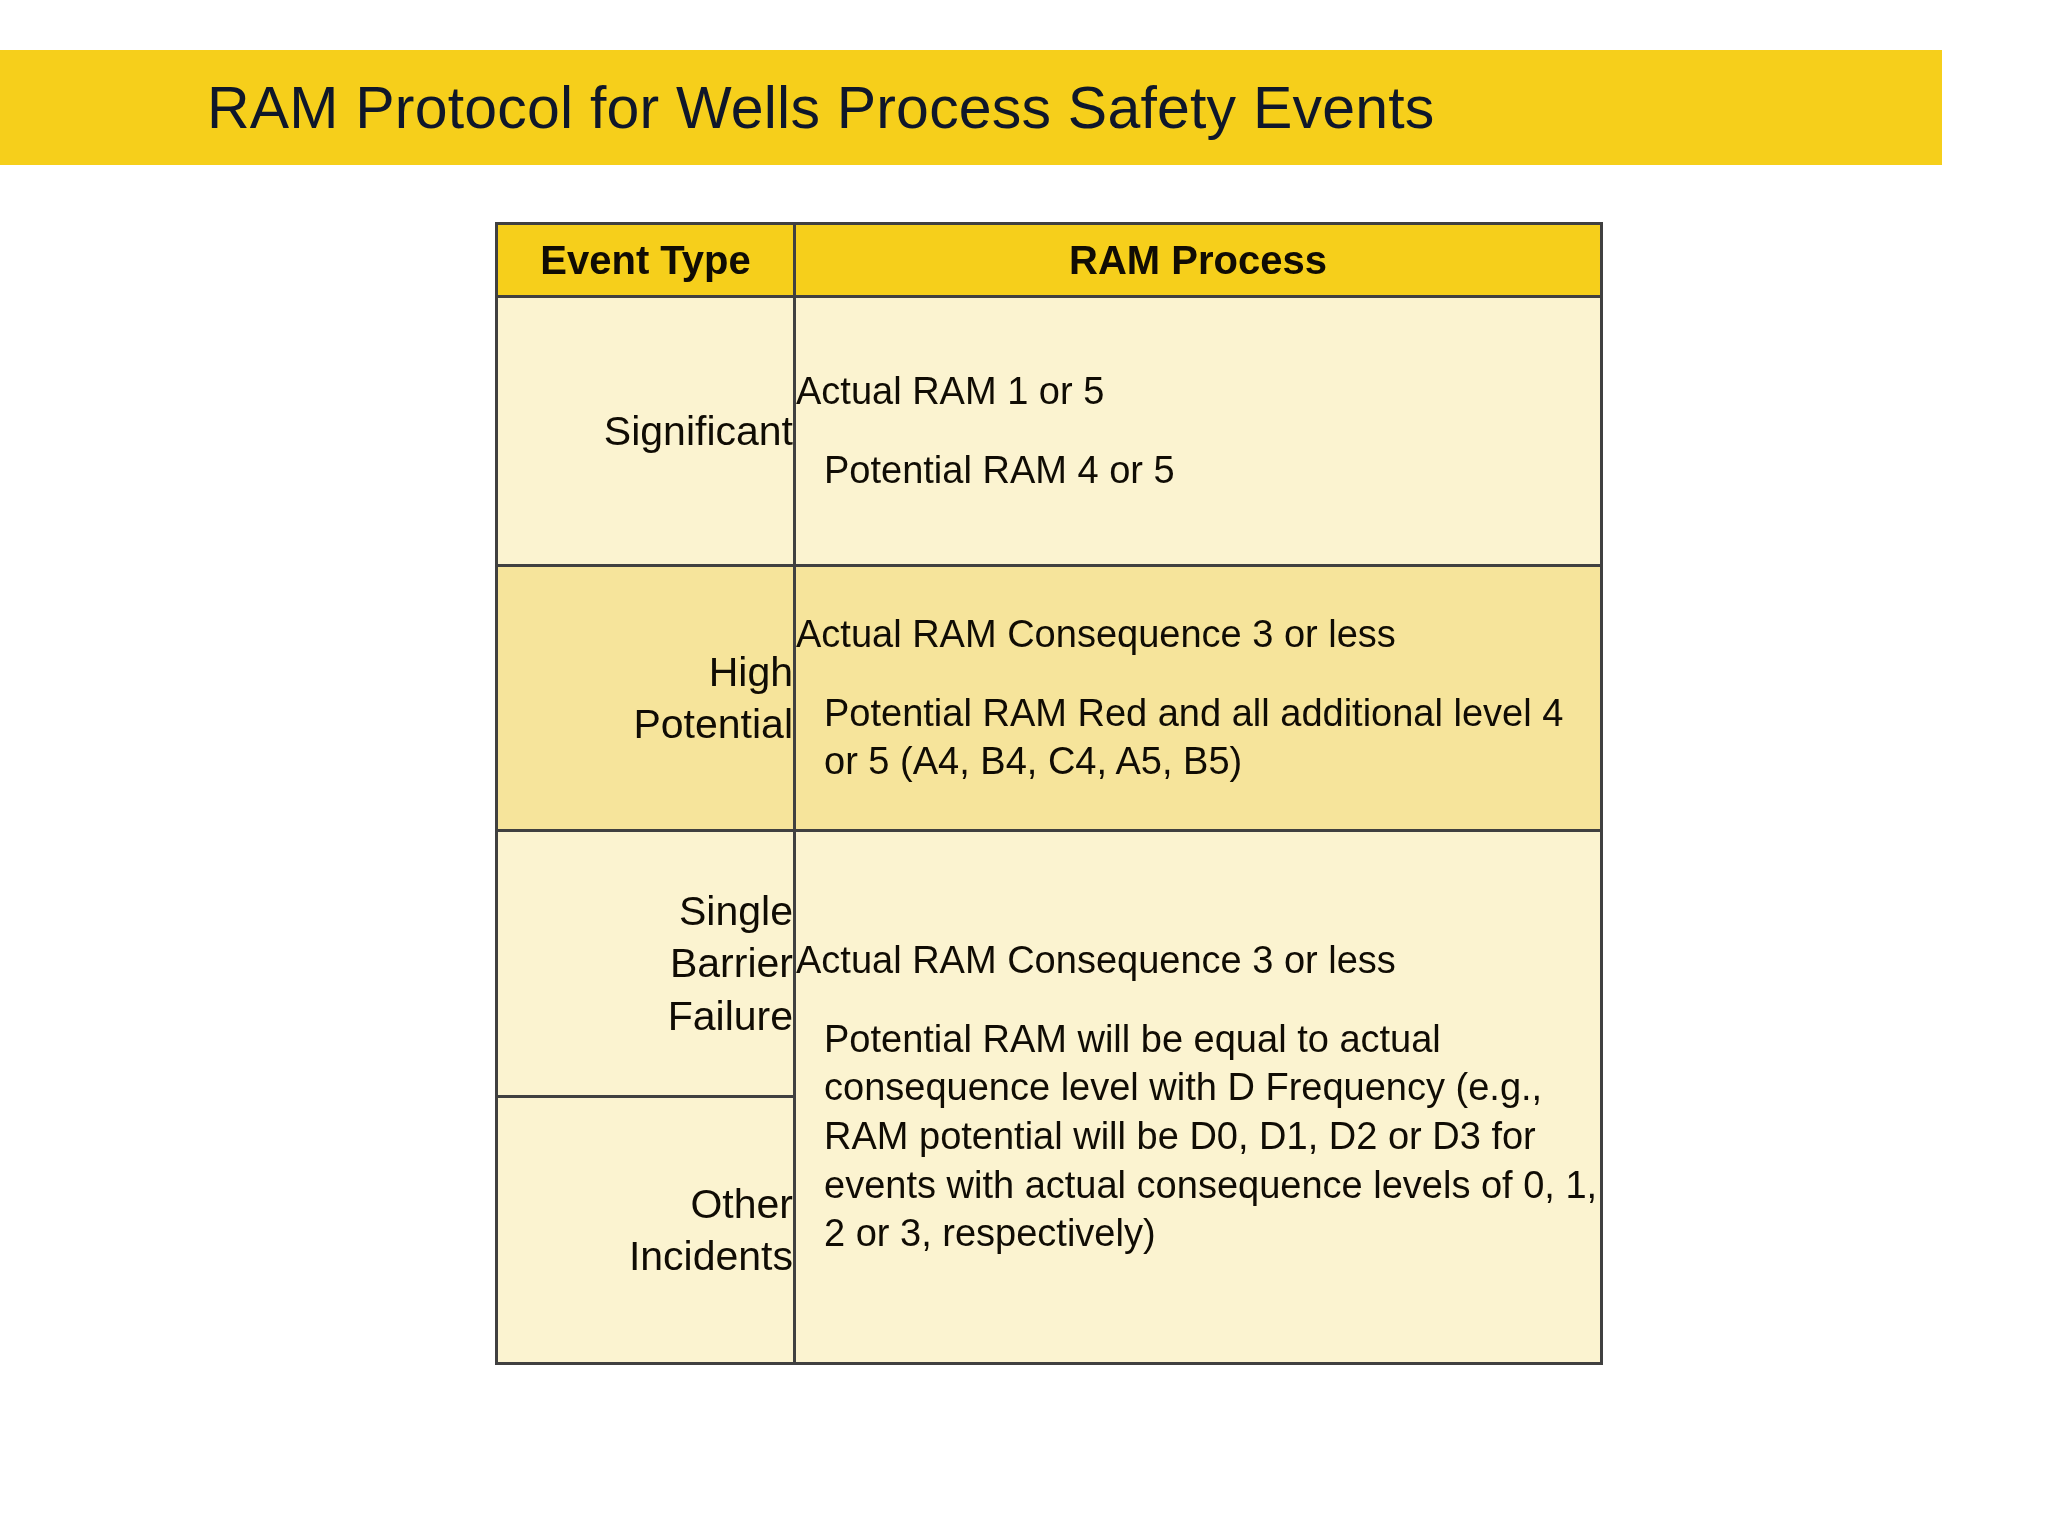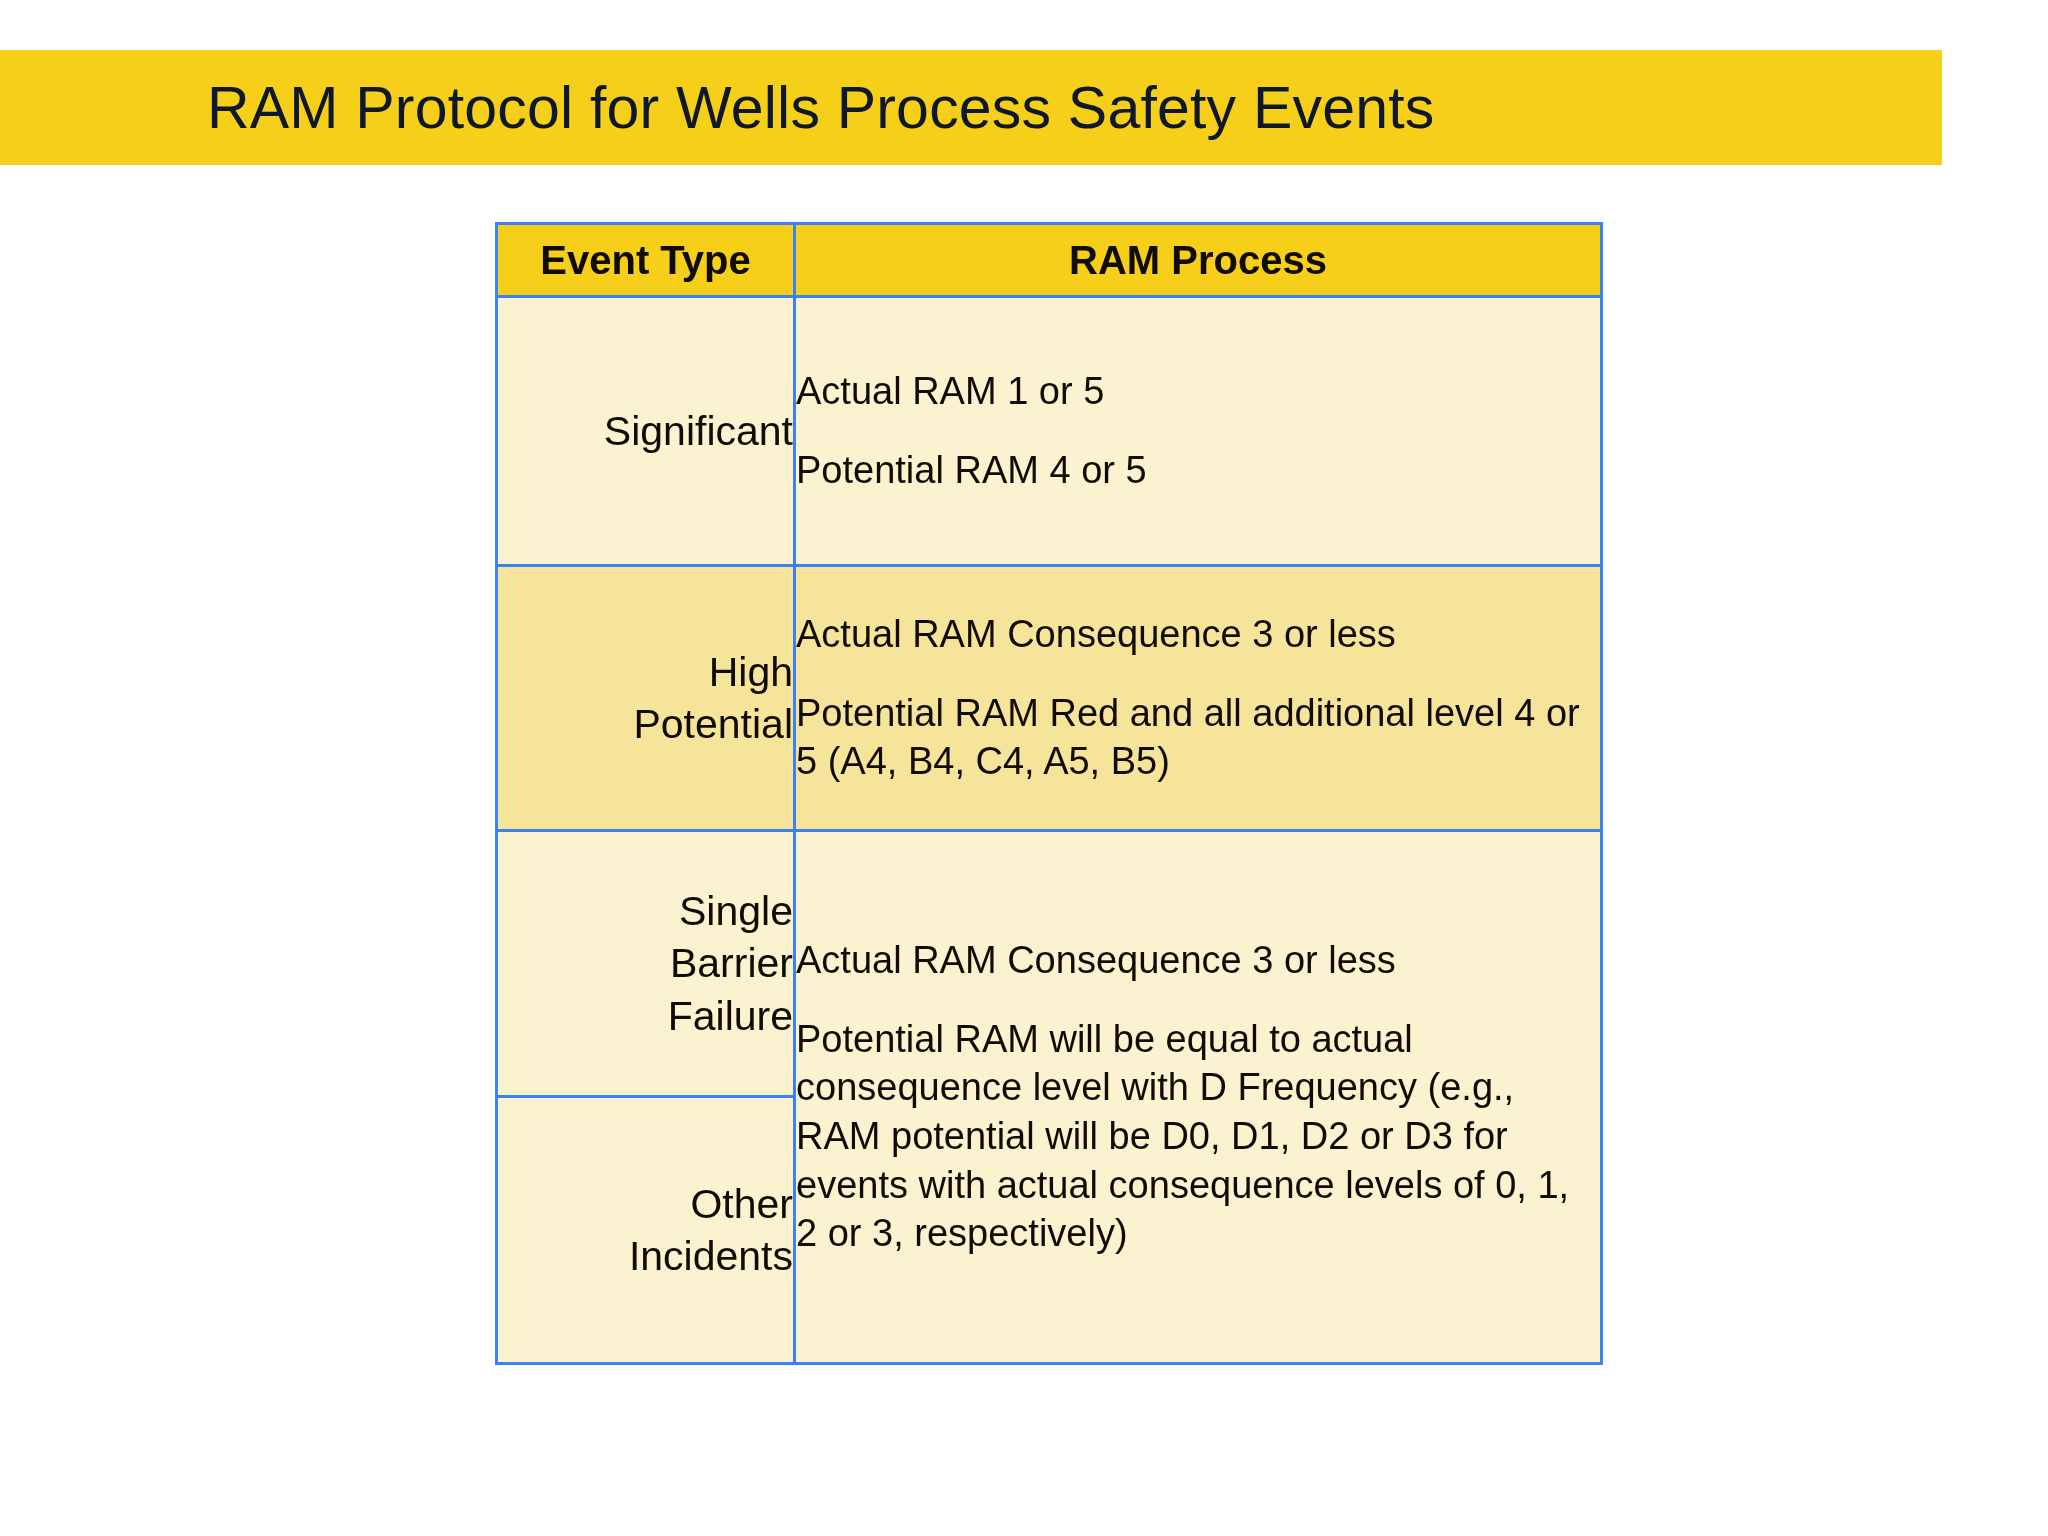--- a/index.html
+++ b/index.html
@@ -45,21 +45,21 @@
     border-collapse: collapse;
     table-layout: fixed;
     border: 3px solid #1a1206;
     background: #FBF3D0;
   }
   #protocol-table col.c1 { width: 298px; }
   #protocol-table col.c2 { width: 807px; }
 
   #protocol-table th,
   #protocol-table td {
-    border: 3px solid #3b82f6;
+    border: 3px solid #404040;
     padding: 0;
     vertical-align: middle;
   }
 
   
   .hdr-cell {
     background: #F6CF1B;
     height: 70px;
     text-align: center;
     font-size: 40px;
@@ -86,21 +86,21 @@
     color: #100c04;
     line-height: 1.0;
     padding: 10px 26px 10px 32px;
     font-family: "Liberation Sans", "DejaVu Sans", sans-serif;
   }
   .proto-cell p {
     margin: 0 0 30px 0;
     line-height: 1.28;
     white-space: pre-wrap;
   }
-  .proto-cell p:last-child { margin-bottom: 0; }
+  .proto-cell p:last-child { margin-bottom: 0; padding-left: 28px; }
 
   
   .tint-cream  { background: #FBF3D0; }
   .tint-yellow { background: #F6E49B; }
 
   
   .row-significant .etype-cell,
   .row-significant .proto-cell { height: 266px; }
   .row-high .etype-cell,
   .row-high .proto-cell { height: 262px; }

